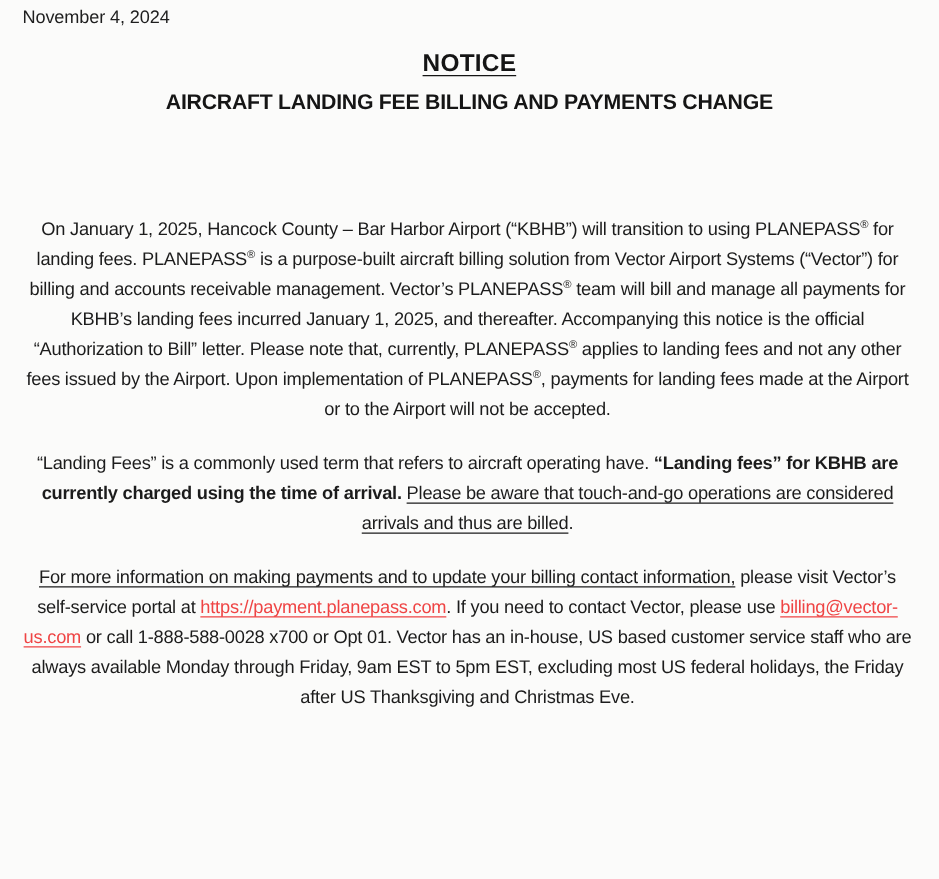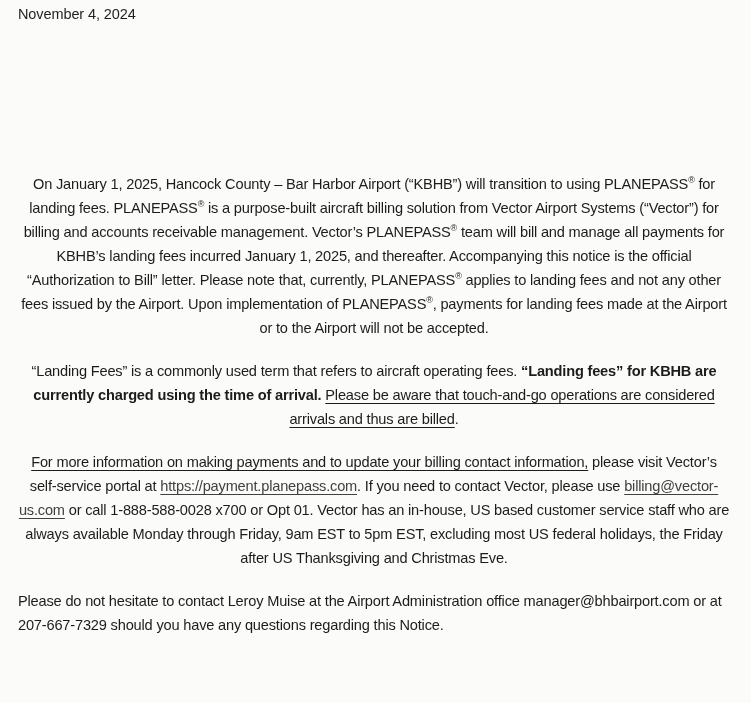--- a/index.html
+++ b/index.html
@@ -77,40 +77,45 @@
   .u {
     text-decoration: underline;
     text-underline-offset: 2.5px;
   }
   .reg {
     font-size: 9px;
     vertical-align: super;
     line-height: 0;
   }
   a.link {
-    color: #404040;
+    color: #ef4444;
     text-decoration: underline;
     text-underline-offset: 2.5px;
   }
 </style>
 </head>
 <body>
 
 <div class="page">
 
   <div class="date-line">November 4, 2024</div>
 
+  <div class="title-block">
+    <div>
+      <span class="notice-title">NOTICE</span>
+    </div>
+    <div class="subtitle">AIRCRAFT LANDING FEE BILLING AND PAYMENTS CHANGE</div>
+  </div>
 
   <div class="body-block">
 
     <p class="greeting"></p>
 
     <p class="para"><span>On January 1, 2025, Hancock County – Bar Harbor Airport (“KBHB”) will transition to using PLANEPASS</span><span class="reg">®</span><span> for landing fees. PLANEPASS</span><span class="reg">®</span><span> is a purpose-built aircraft billing solution from Vector Airport Systems (“Vector”) for billing and accounts receivable management. Vector’s PLANEPASS</span><span class="reg">®</span><span> team will bill and manage all payments for KBHB’s landing fees incurred January 1, 2025, and thereafter. Accompanying this notice is the official “Authorization to Bill” letter. Please note that, currently, PLANEPASS</span><span class="reg">®</span><span> applies to landing fees and not any other fees issued by the Airport. Upon implementation of PLANEPASS</span><span class="reg">®</span><span>, payments for landing fees made at the Airport or to the Airport will not be accepted.</span></p>
 
-    <p class="para"><span>“Landing Fees” is a commonly used term that refers to aircraft operating fees. </span><span class="b">“Landing fees” for KBHB are currently charged using the time of arrival.</span><span> </span><span class="u">Please be aware that touch-and-go operations are considered arrivals and thus are billed</span><span>.</span></p>
+    <p class="para"><span>“Landing Fees” is a commonly used term that refers to aircraft operating have. </span><span class="b">“Landing fees” for KBHB are currently charged using the time of arrival.</span><span> </span><span class="u">Please be aware that touch-and-go operations are considered arrivals and thus are billed</span><span>.</span></p>
 
 
     <p class="para"><span class="u">For more information on making payments and to update your billing contact information,</span><span> please visit Vector’s self-service portal at </span><a class="link" href="#">https://payment.planepass.com</a><span>. If you need to contact Vector, please use </span><a class="link" href="#">billing@vector-us.com</a><span> or call 1-888-588-0028 x700 or Opt 01. Vector has an in-house, US based customer service staff who are always available Monday through Friday, 9am EST to 5pm EST, excluding most US federal holidays, the Friday after US Thanksgiving and Christmas Eve.</span></p>
 
-    <p class="tight"><span>Please do not hesitate to contact Leroy Muise at the Airport Administration office manager@bhbairport.com or at 207-667-7329 should you have any questions regarding this Notice.</span></p>
 
   </div>
 </div>
 
 </body></html>

